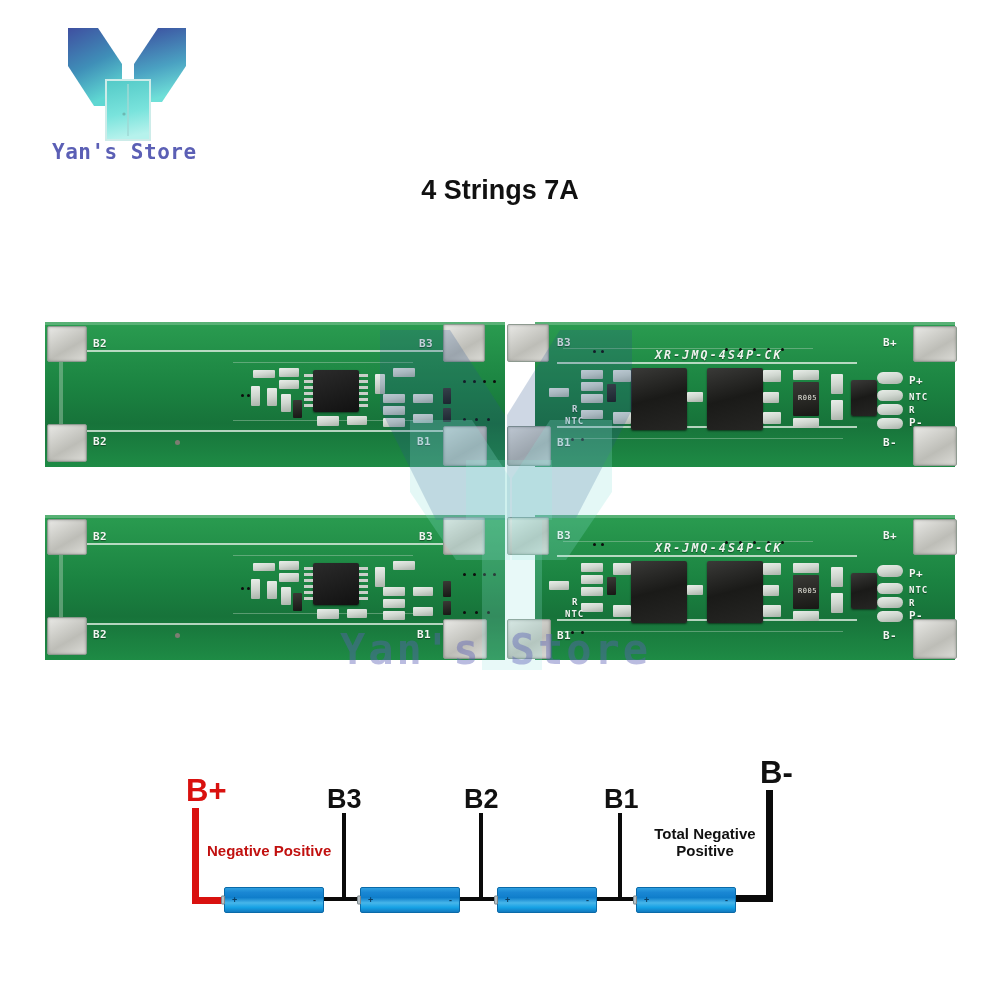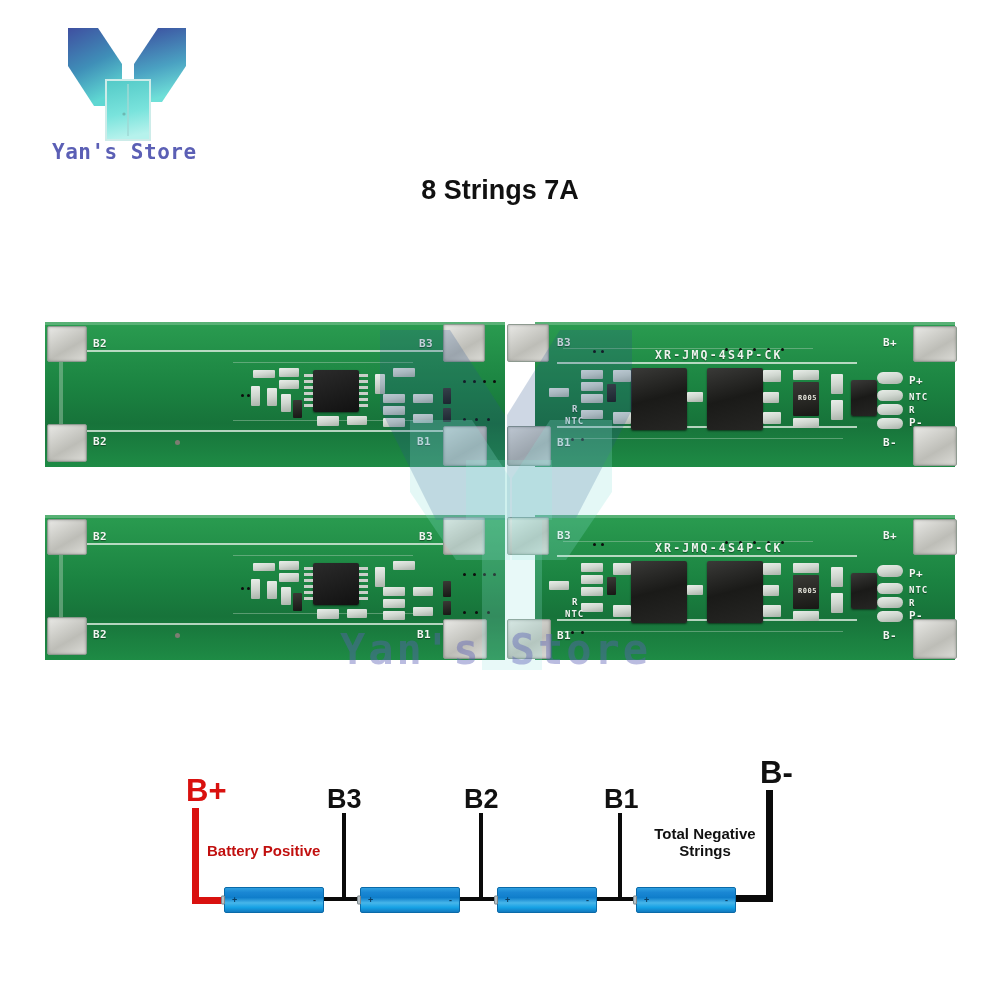--- a/index.html
+++ b/index.html
@@ -71,41 +71,41 @@
 
   
   .silk-text {
     position:absolute; z-index:8;
     font-family:"DejaVu Sans Mono", monospace;
     color:#f2f7f2; font-size:11px; font-weight:700;
     letter-spacing:0.5px; white-space:nowrap;
     text-shadow:0 1px 1px rgba(0,0,0,.45);
   }
   .silk-text.small { font-size:9px; letter-spacing:1px; }
-  .silk-text.part  { font-size:11.5px; letter-spacing:2.2px; color:#eef4ee; }
+  .silk-text.part  { font-size:11.5px; letter-spacing:2.2px; color:#eef4ee;font-style:italic; }
 
   
   .ic {
     position:absolute; z-index:7; background:linear-gradient(160deg,#2b2b2b,#111);
     border-radius:2px; box-shadow:0 1px 2px rgba(0,0,0,.5);
   }
   .mosfet {
     position:absolute; z-index:7;
     background:linear-gradient(165deg,#3a3a38 0%,#1a1a18 48%,#262624 100%);
     border-radius:2px; box-shadow:0 1px 2px rgba(0,0,0,.55);
   }
   .res {
     position:absolute; z-index:7;
     background:linear-gradient(170deg,#e9eee9 0%,#cfd6cf 50%,#aab3aa 100%);
     border-radius:1px;
   }
   .res.black { background:linear-gradient(170deg,#3a3a36,#181815); }
   .res-lbl {
     position:absolute; z-index:9; color:#e7e7dd;
-    font-family:"DejaVu Sans Mono", monospace; font-size:7px; font-weight:700;
+    font-family:"DejaVu Sans Mono", monospace; font-size:7px; font-weight:400;
     letter-spacing:.5px;
   }
   .via { position:absolute; z-index:7; width:3px; height:3px; border-radius:50%; background:#0d0d0d; }
   .ic-pin { position:absolute; z-index:8; background:#c9cfc9; }
 
   
   #wm-logo-1, #wm-logo-2 { position:absolute; z-index:20; pointer-events:none; opacity:.55; }
   #wm-text { position:absolute; z-index:21; pointer-events:none;
     font-family:"DejaVu Sans Mono", monospace; font-size:42px; font-weight:700;
     color:rgba(91,95,181,.42); letter-spacing:3px; white-space:nowrap; }
@@ -177,21 +177,21 @@
 
         <path d="M48 58 L92 58 L92 118 L48 118 Z" fill="url(#gC)" stroke="#cdece9" stroke-width="2"></path>
         <line x1="70" y1="62" x2="70" y2="114" stroke="#9fd9d4" stroke-width="1.5"></line>
         <circle cx="66" cy="92" r="1.6" fill="#6cb9b3"></circle>
       </svg>
     </div>
 
     <div id="brand-name">Yan's Store</div>
 
 
-    <div id="subtitle">8 Strings 7A</div>
+    <div id="subtitle">4 Strings 7A</div>
   </div>
 
   <div class="pcb-photo" id="pcb-photo-1">
 
     <div class="pcb-half pcb-left">
 
       <div class="silk" style="left:16px;  top:28px;  width:418px; height:2px;"></div>
       <div class="silk" style="left:16px;  top:108px; width:418px; height:2px;"></div>
       <div class="trace" style="left:14px; top:30px;  width:4px;   height:78px;"></div>
       <div class="trace" style="left:188px;top:40px;  width:180px; height:1px;"></div>
@@ -500,21 +500,21 @@
       <span class="cap-p">+</span>
       <span class="cap-n">-</span>
     </div>
 
     <div class="lbl lbl-bplus" style="left:186px; top:73px;">B+</div>
     <div class="lbl lbl-node" style="left:327px; top:84px;">B3</div>
     <div class="lbl lbl-node" style="left:464px; top:84px;">B2</div>
     <div class="lbl lbl-node" style="left:604px; top:84px;">B1</div>
     <div class="lbl lbl-bminus" style="left:760px; top:55px;">B-</div>
 
-    <div class="lbl lbl-note-red" style="left:207px; top:142px;">Battery Positive</div>
+    <div class="lbl lbl-note-red" style="left:207px; top:142px;">Negative Positive</div>
 
     <div class="lbl lbl-note-blk" style="left:645px; top:125px; width:120px;">
       <span>Total Negative</span><br>
-      <span>Strings</span>
+      <span>Positive</span>
     </div>
   </div>
 
 </div>
 
 </body></html>

